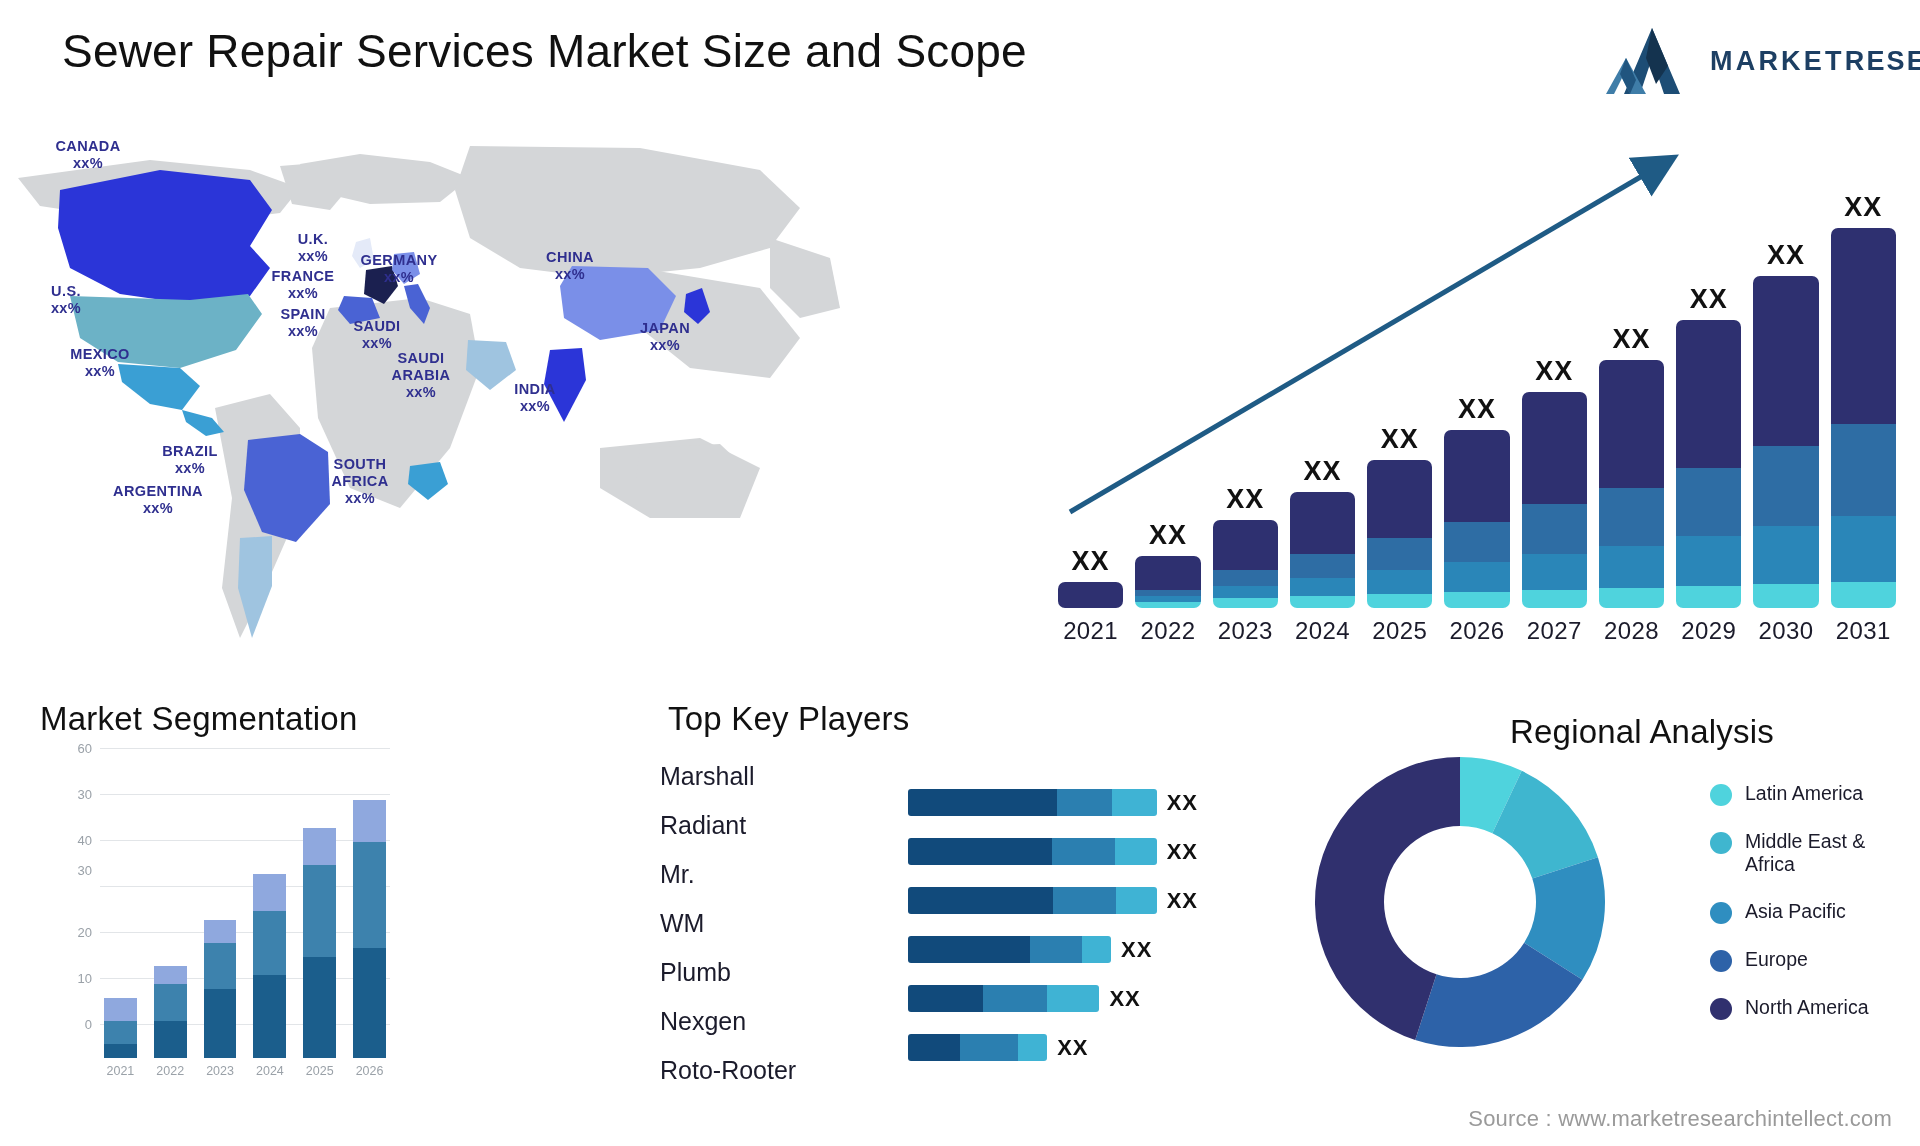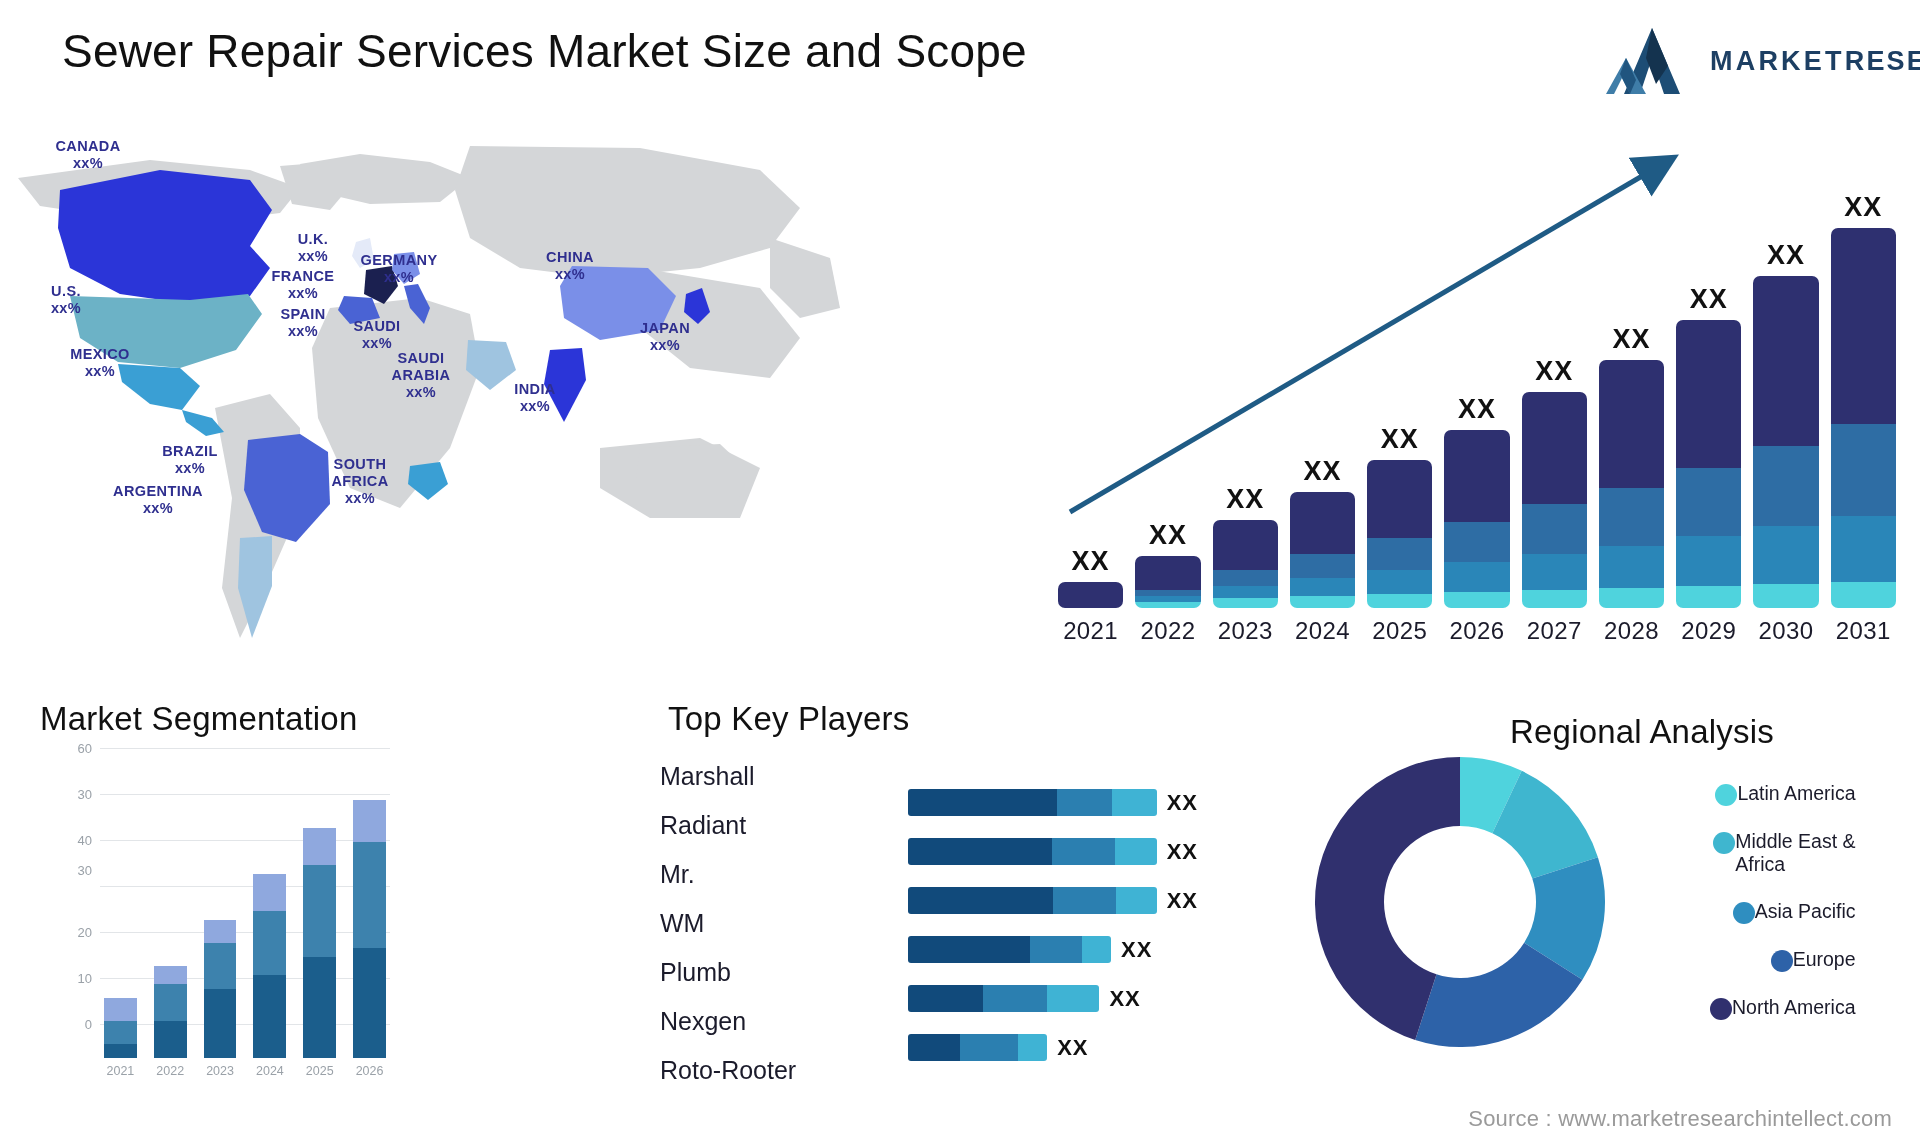--- a/index.html
+++ b/index.html
@@ -60,21 +60,21 @@
   #players-bars{position:absolute;left:268px;top:78px;width:290px;}
   .pl-row{height:49px;display:flex;align-items:center;}
   .pl-bar{height:27px;border-radius:3px;overflow:hidden;display:flex;}
   .pl-seg{height:100%;}
   .pl-val{font-size:22px;font-weight:bold;color:#111;margin-left:10px;letter-spacing:1px;}
 
   
   #region-panel{position:absolute;left:1200px;top:700px;width:700px;height:420px;}
   #donut{position:absolute;left:110px;top:52px;}
   #region-legend{position:absolute;left:510px;top:82px;}
-  .rg-row{display:flex;align-items:flex-start;margin-bottom:24px;justify-content:flex-end;}
+  .rg-row{display:flex;align-items:flex-start;gap:13px;margin-bottom:24px;}
   .rg-dot{width:22px;height:22px;border-radius:50%;flex:0 0 auto;margin-top:2px;}
   .rg-txt{font-size:19.5px;color:#1b1b2b;line-height:1.18;max-width:160px;}
 
   
   #source{position:absolute;right:28px;bottom:14px;font-size:22px;color:#9a9a9a;letter-spacing:.2px;}
 </style>
 </head>
 <body>
 
 <div id="page-title">Sewer Repair Services Market Size and Scope</div>

